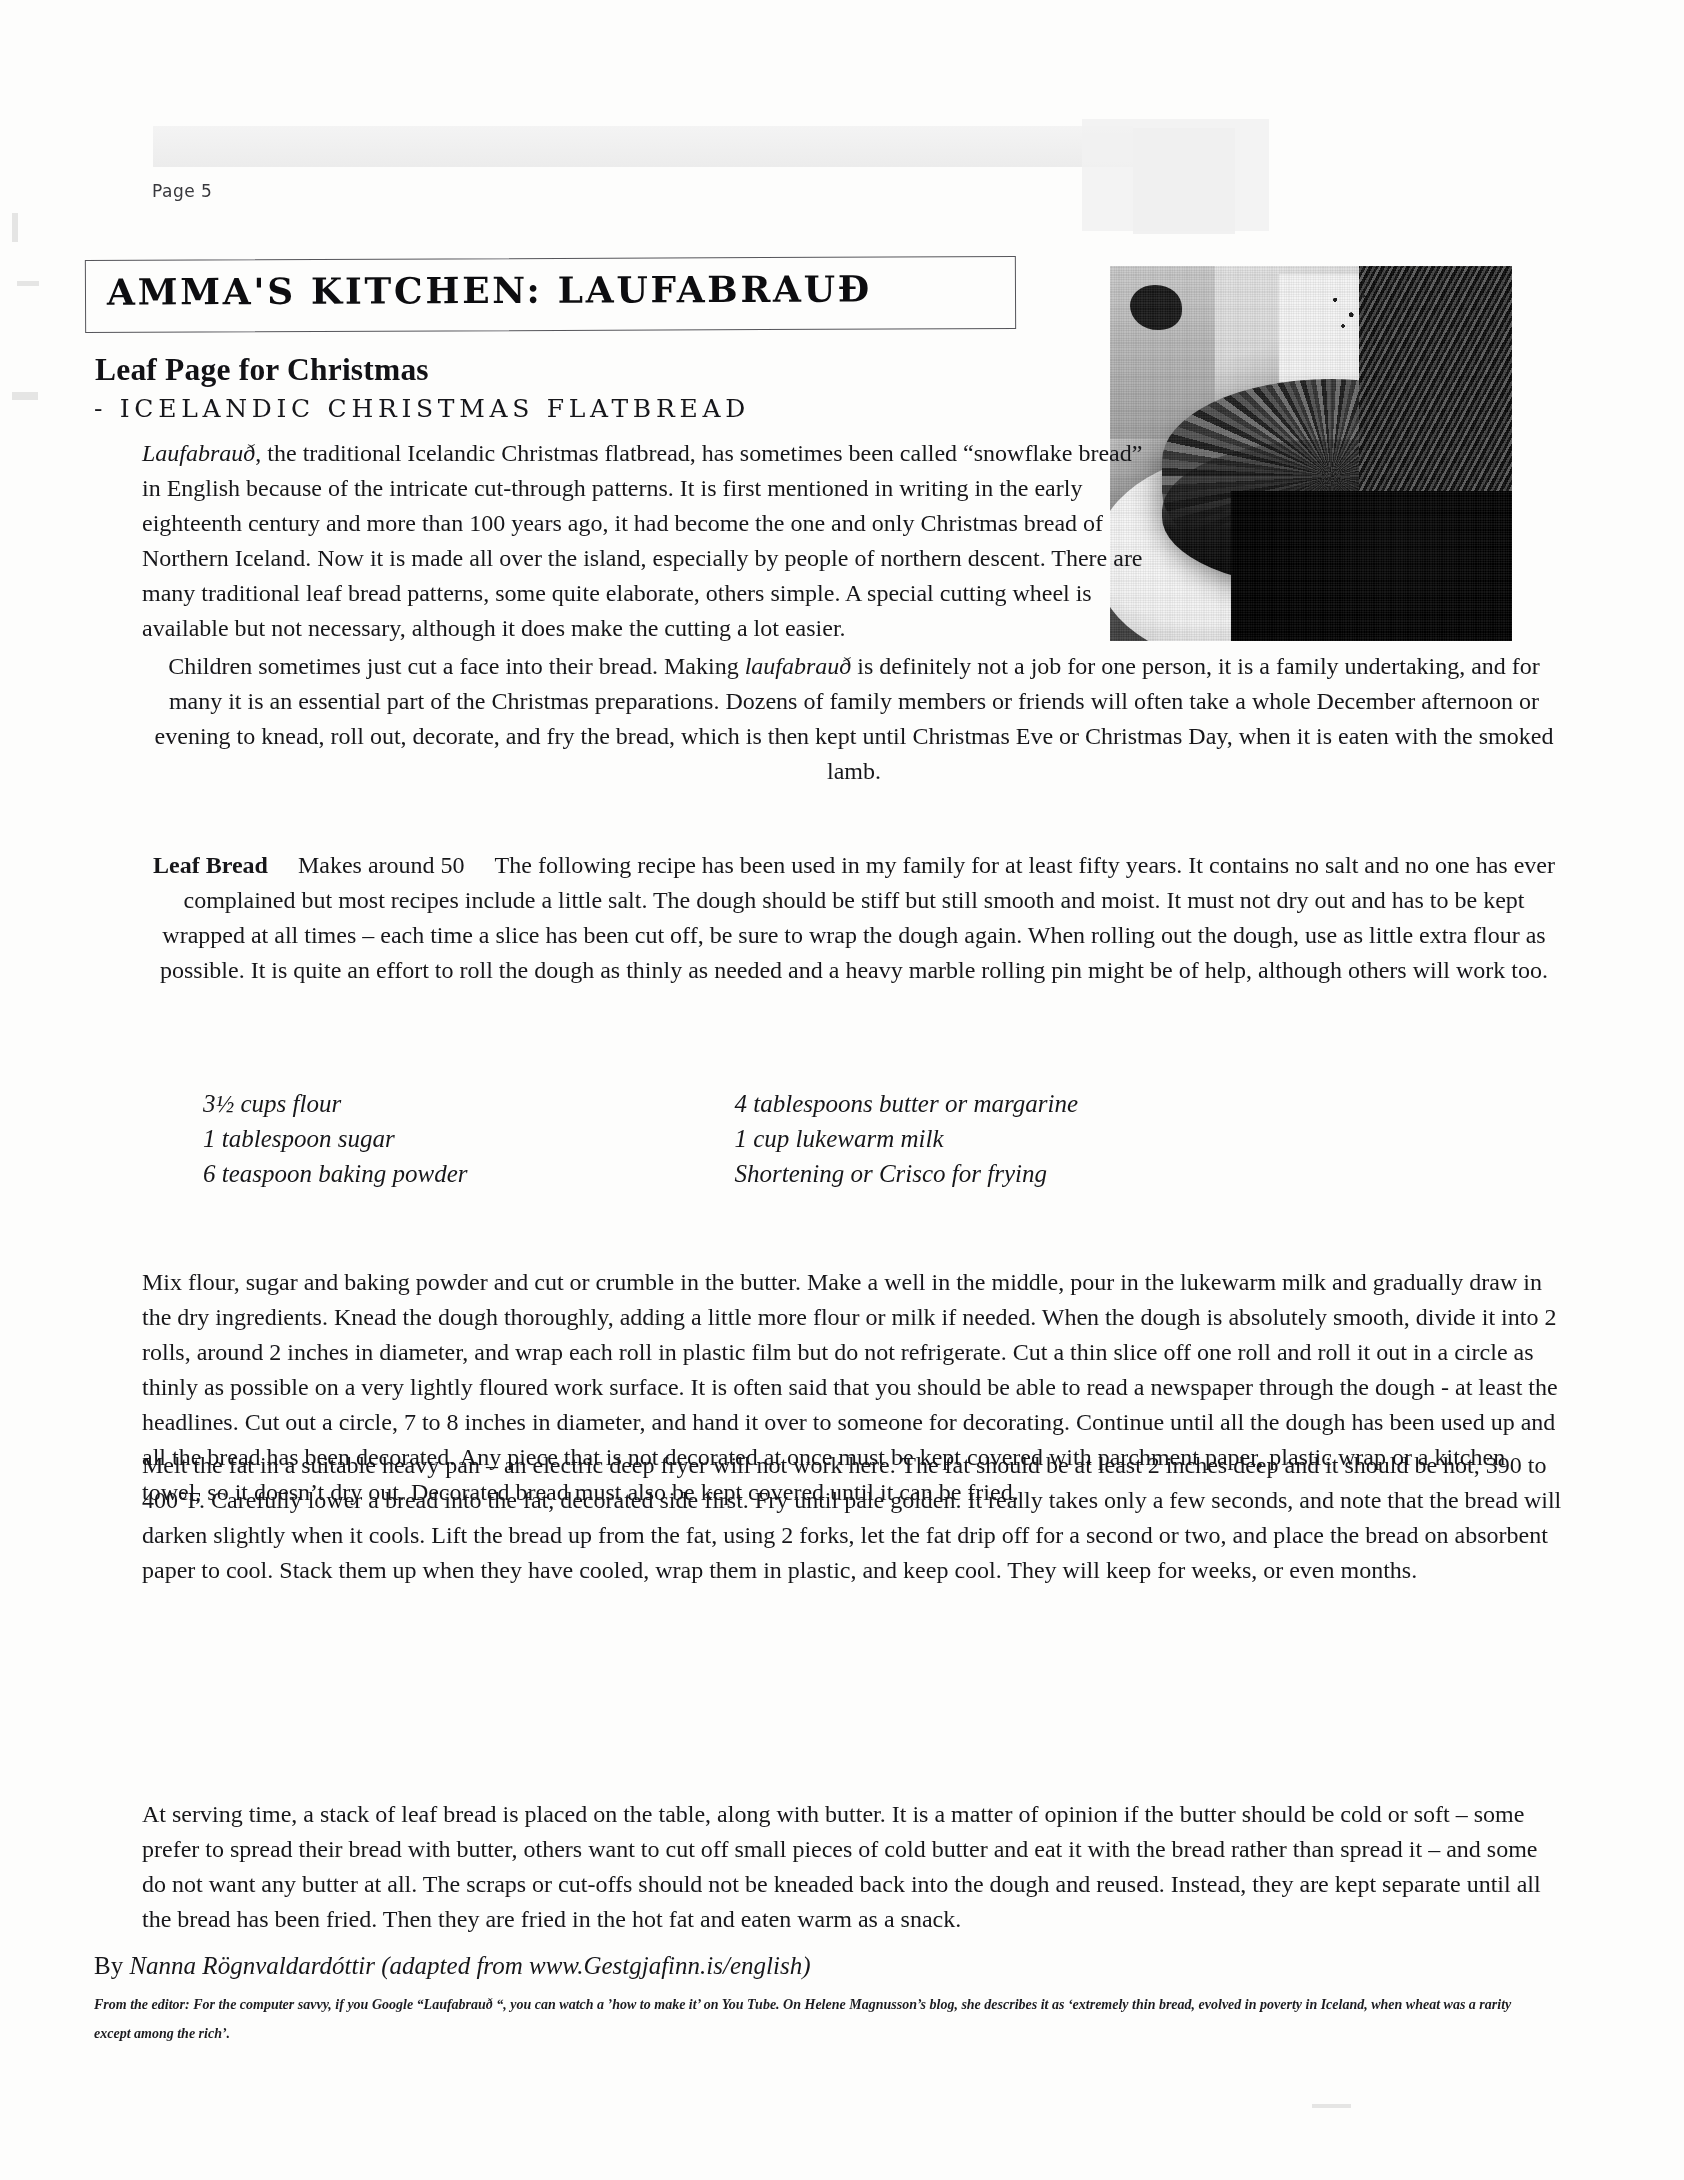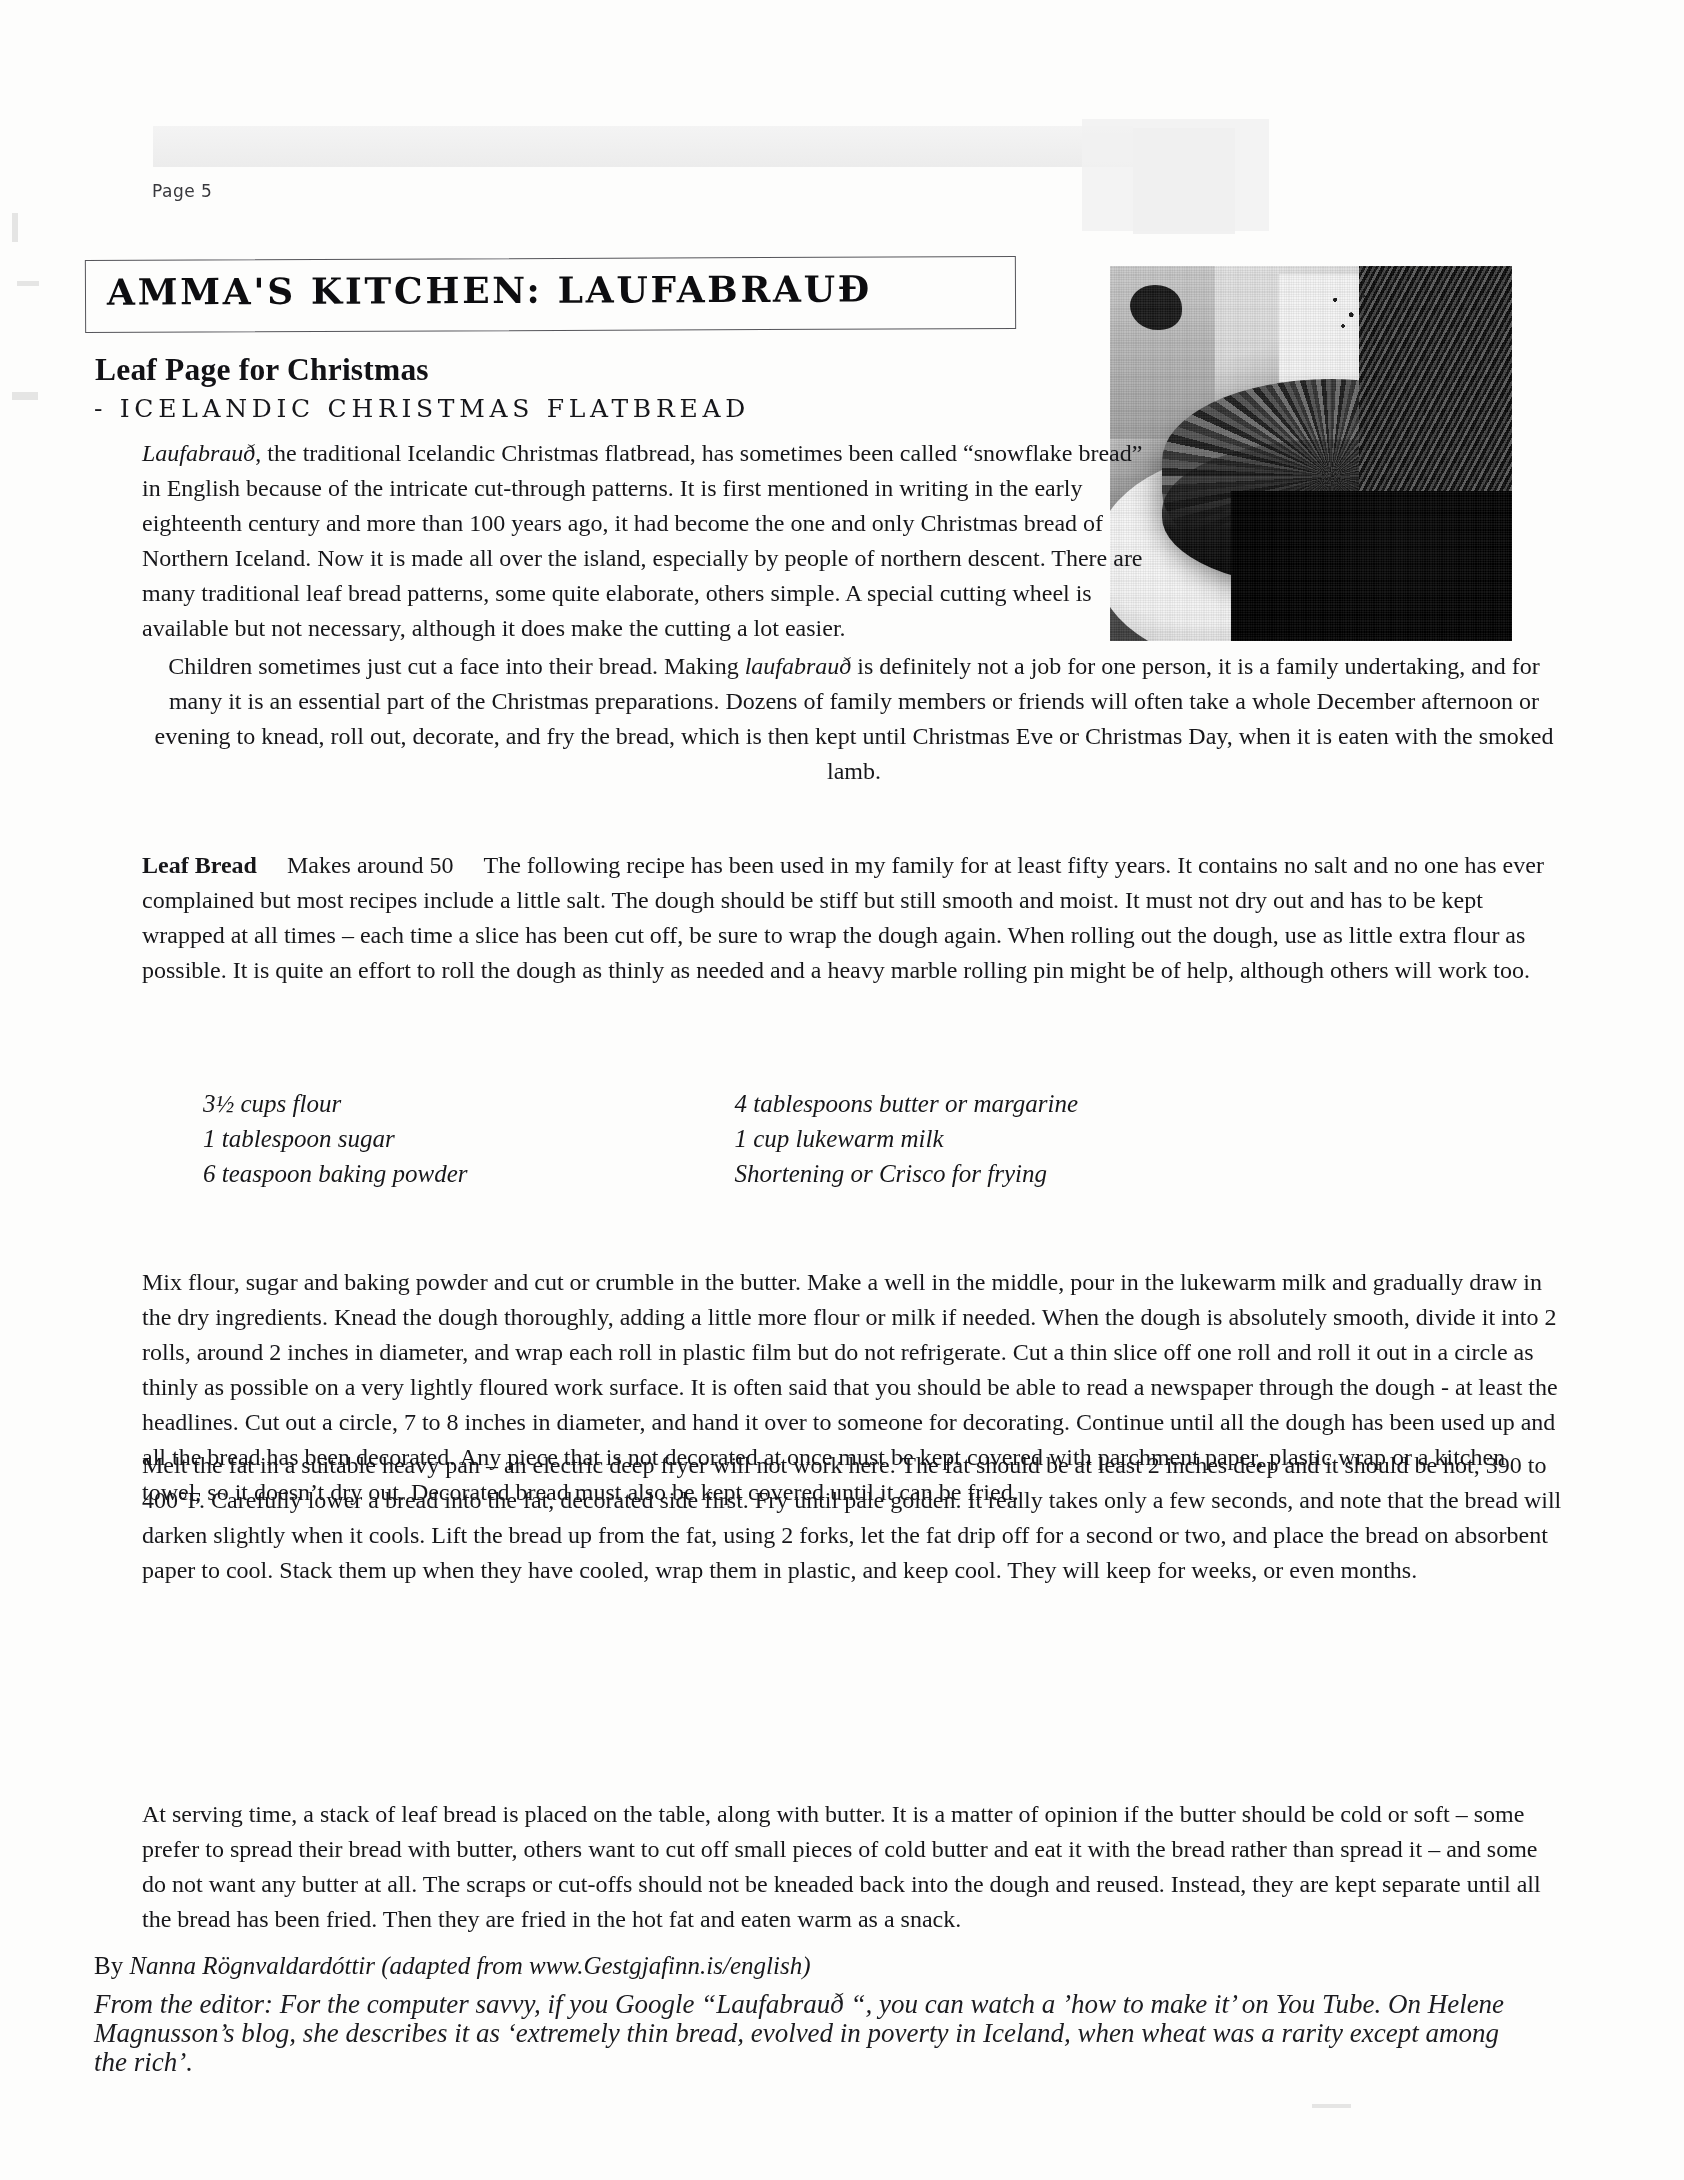--- a/index.html
+++ b/index.html
@@ -206,21 +206,21 @@
     position: absolute;
     font-size: 24px;
     line-height: 35px;
     text-align: left;
     color: #17171a;
     margin-left: 48px;
   }
 
   .para-lead-a { position: absolute; left: 94px; top: 436px; width: 1009px; }
   .para-lead-b { position: absolute; left: 94px; top: 649px; width: 1424px; text-align: center; }
-  .para-recipe { position: absolute; left: 94px; top: 848px; width: 1424px; }
+  .para-recipe { position: absolute; left: 94px; top: 848px; width: 1424px; text-align: center; }
   .para-method { position: absolute; left: 94px; top: 1265px; width: 1424px; }
   .para-method-2 { position: absolute; left: 94px; top: 1448px; width: 1424px; }
   .para-serving { position: absolute; left: 94px; top: 1797px; width: 1424px; }
 
   .strong { font-weight: 700; }
   .ital { font-style: italic; }
 
   
   .ingredients {
     position: absolute;
@@ -250,23 +250,24 @@
     color: #17171a;
   }
   .byline .ital { font-style: italic; }
 
   .editor-note {
     position: absolute;
     left: 94px;
     top: 1990px;
     width: 1424px;
     font-style: italic;
-    font-size: 27px;
+    font-size: 14px;
     line-height: 29px;
     color: #1c1c20;
+    font-weight: bold;
   }
 </style>
 </head>
 <body>
 
 <div class="page">
 
   <div class="scan-band scan-band-a"></div>
   <div class="scan-band scan-band-b"></div>
   <div class="scan-band scan-band-c"></div>

